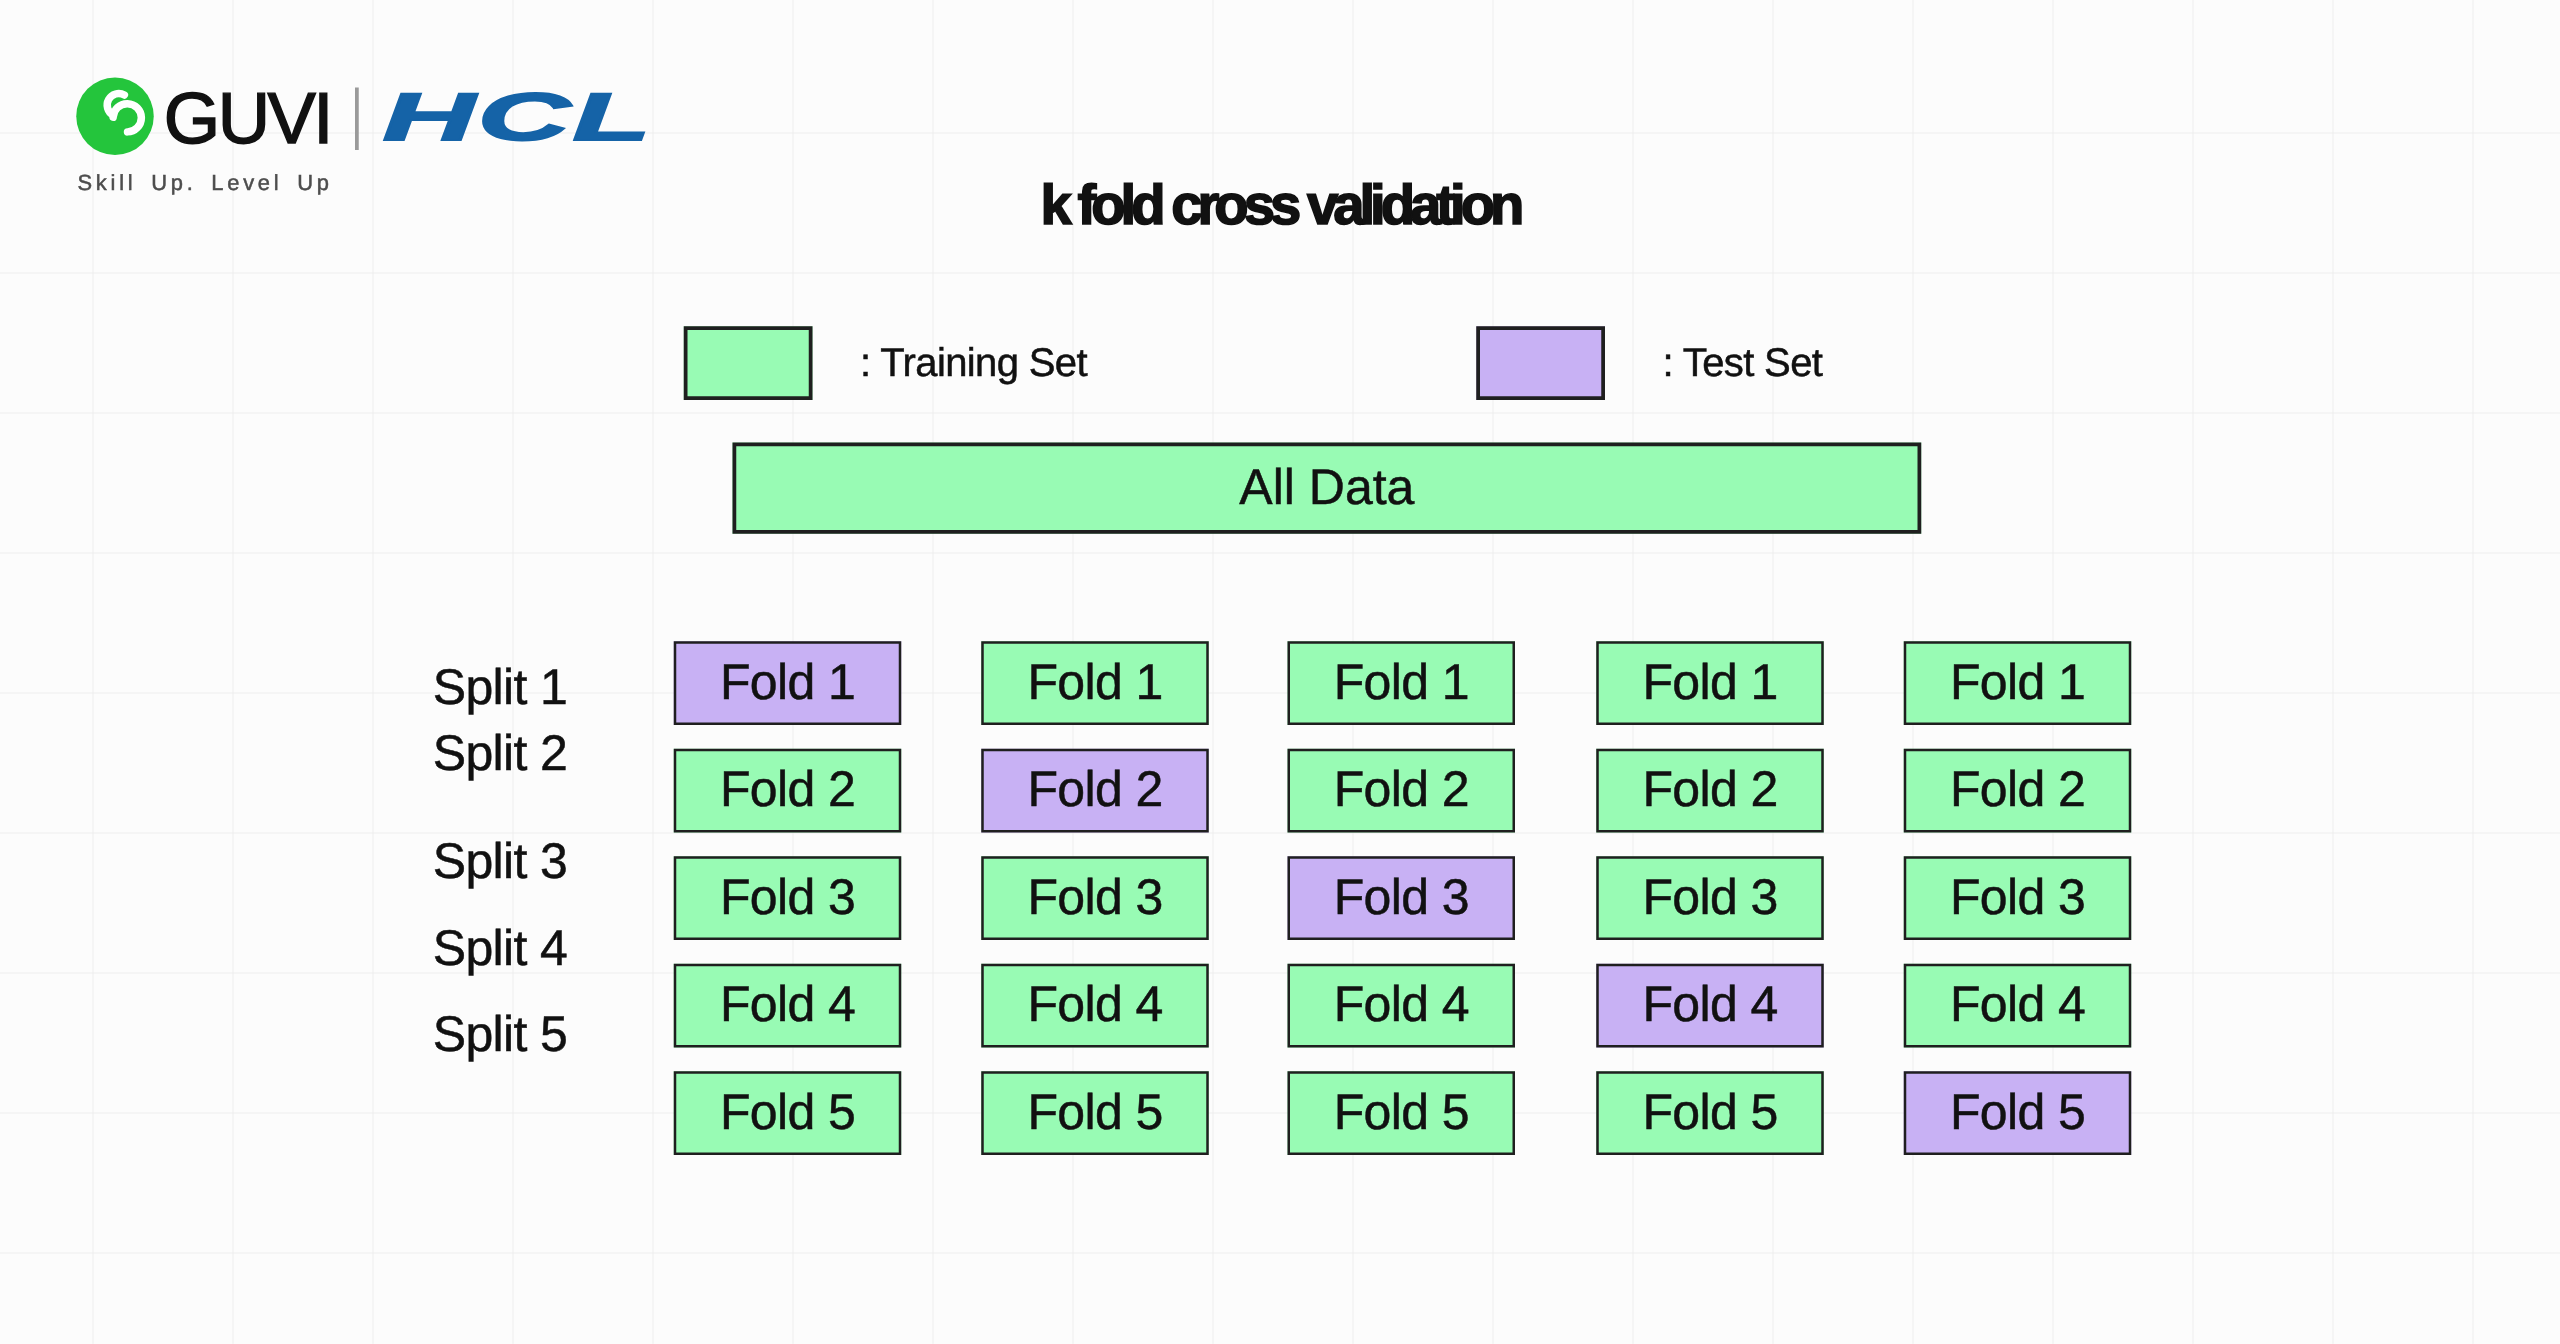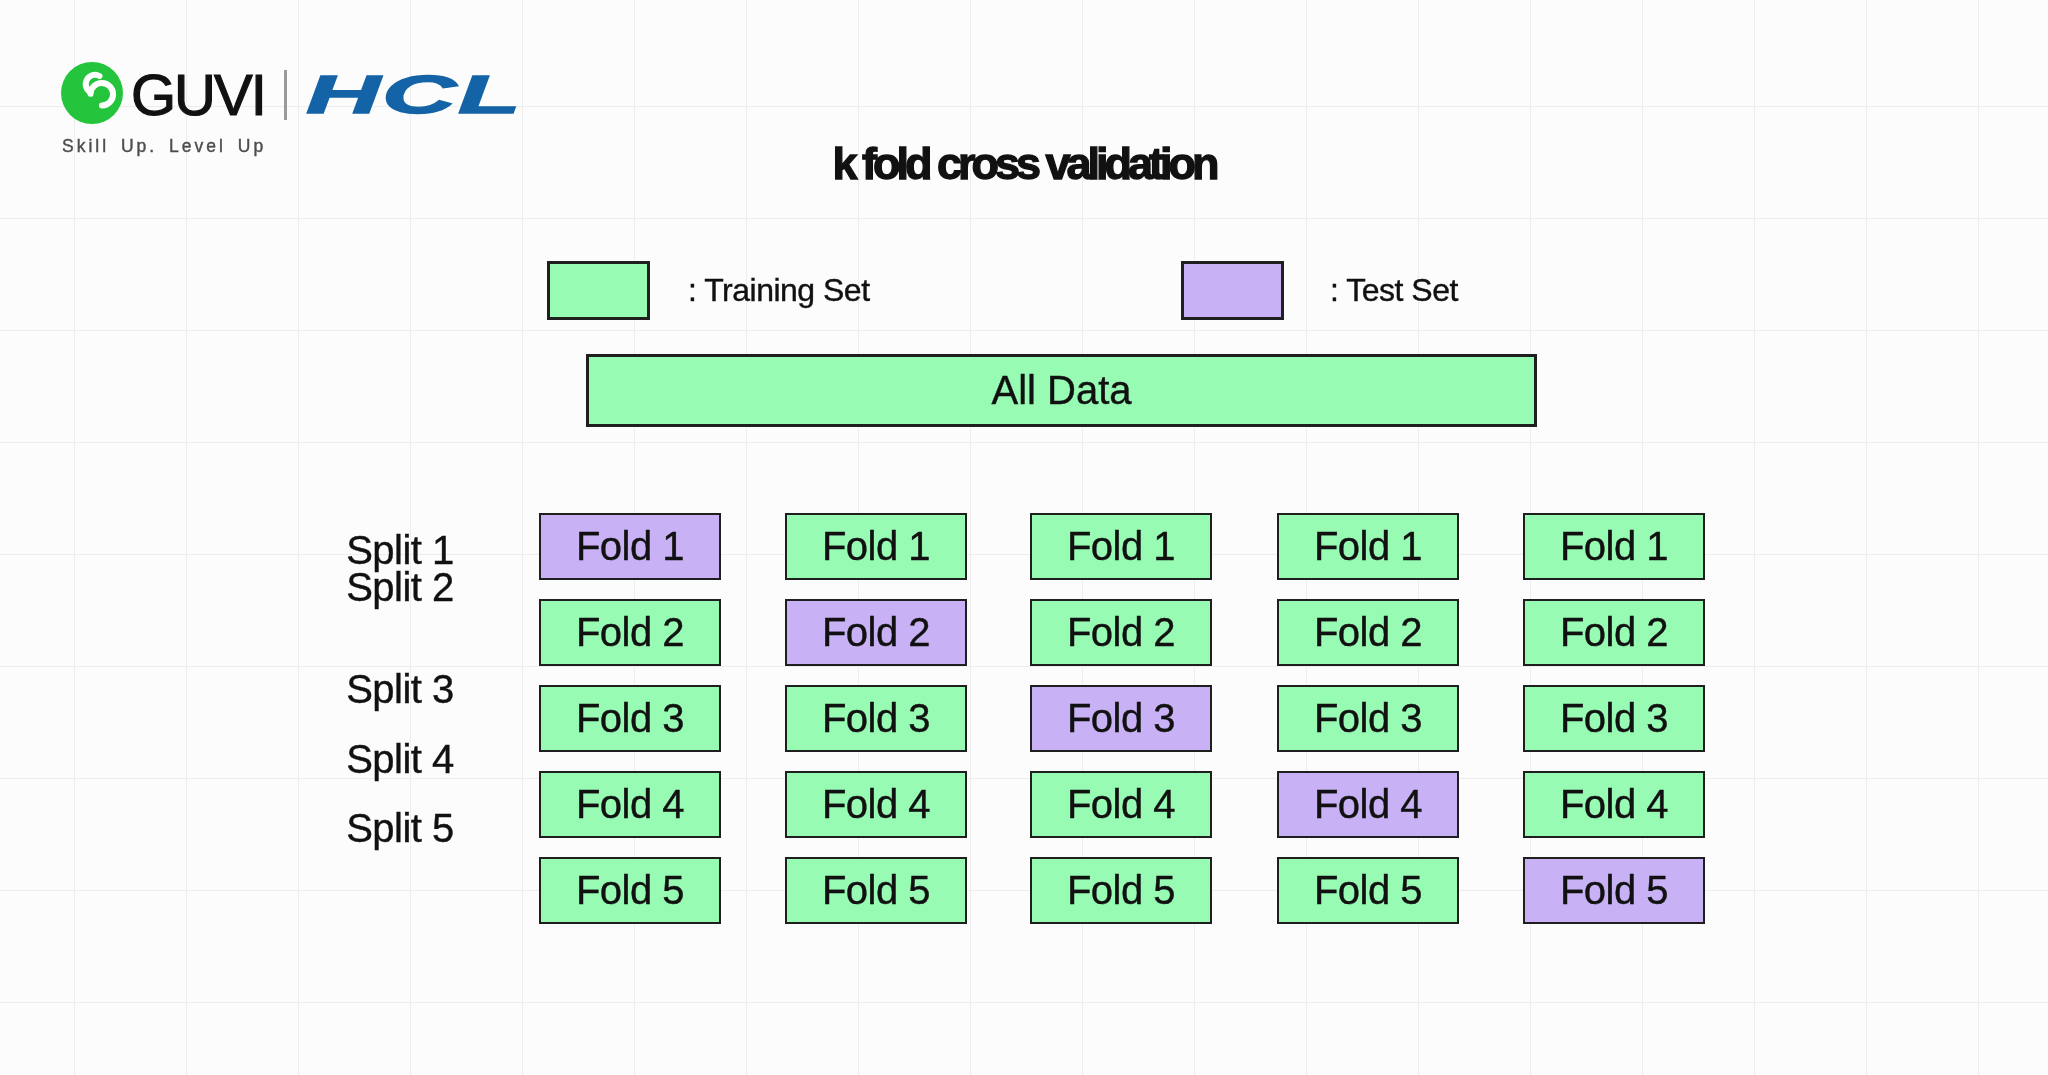--- a/index.html
+++ b/index.html
@@ -142,21 +142,21 @@
 <div class="abs legend-label train">: Training Set</div>
 <div class="abs swatch test"></div>
 <div class="abs legend-label test">: Test Set</div>
 
 <div class="abs all-data-bar">
   <span>All Data</span>
 </div>
 
 <div>
     <div class="split-label" style="top: 513px;">Split 1</div>
-    <div class="split-label" style="top: 550px;">Split 2</div>
+    <div class="split-label" style="top: 566px;">Split 2</div>
     <div class="split-label" style="top: 652px;">Split 3</div>
     <div class="split-label" style="top: 721.5px;">Split 4</div>
     <div class="split-label" style="top: 791px; text-align: right;">Split 5</div>
   </div>
 <div>
     <div class="fold-col" style="left: 539px;">
       <div class="fold-box test">Fold 1</div>
       <div class="fold-box train">Fold 2</div>
       <div class="fold-box train">Fold 3</div>
       <div class="fold-box train">Fold 4</div>

